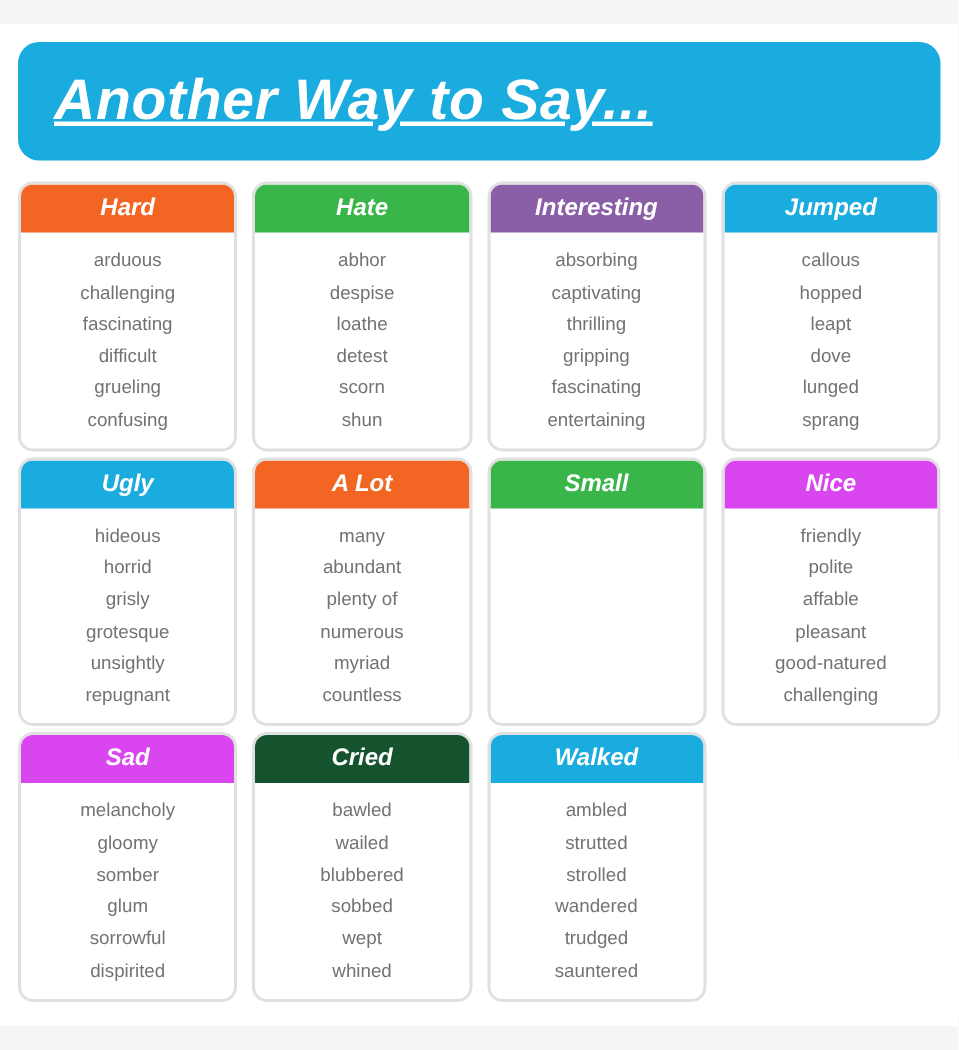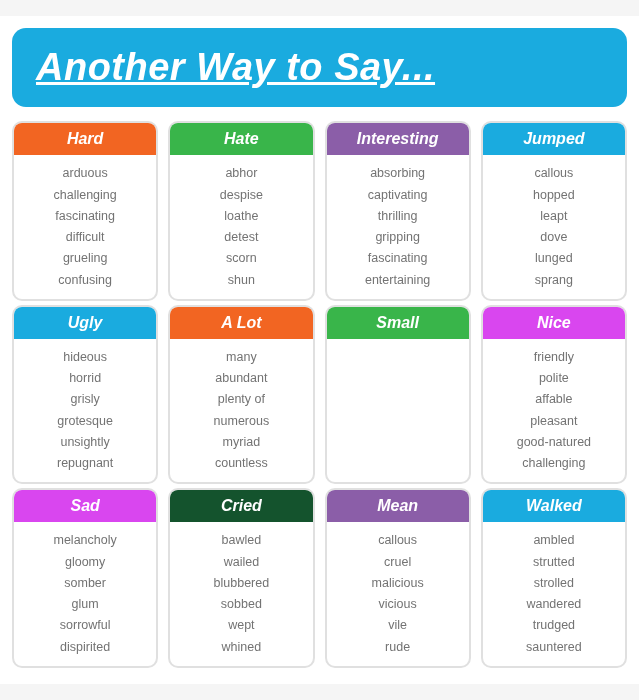--- a/index.html
+++ b/index.html
@@ -114,22 +114,18 @@
       <div class="grid">
         <div class="card">
           <div class="card-header magenta">Sad</div>
           <div class="card-body"><span>melancholy</span><br><span>gloomy</span><br><span>somber</span><br><span>glum</span><br><span>sorrowful</span><br><span>dispirited</span></div>
         </div>
         <div class="card">
           <div class="card-header gold">Cried</div>
           <div class="card-body"><span>bawled</span><br><span>wailed</span><br><span>blubbered</span><br><span>sobbed</span><br><span>wept</span><br><span>whined</span></div>
         </div>
         <div class="card">
-          <div class="card-header purple">Mean</div>
-          <div class="card-body"><span>callous</span><br><span>cruel</span><br><span>malicious</span><br><span>vicious</span><br><span>vile</span><br><span>rude</span></div>
-        </div>
-        <div class="card">
           <div class="card-header blue">Walked</div>
           <div class="card-body"><span>ambled</span><br><span>strutted</span><br><span>strolled</span><br><span>wandered</span><br><span>trudged</span><br><span>sauntered</span></div>
         </div>
       </div>
     </div>
 </div>
 
 </body></html>

